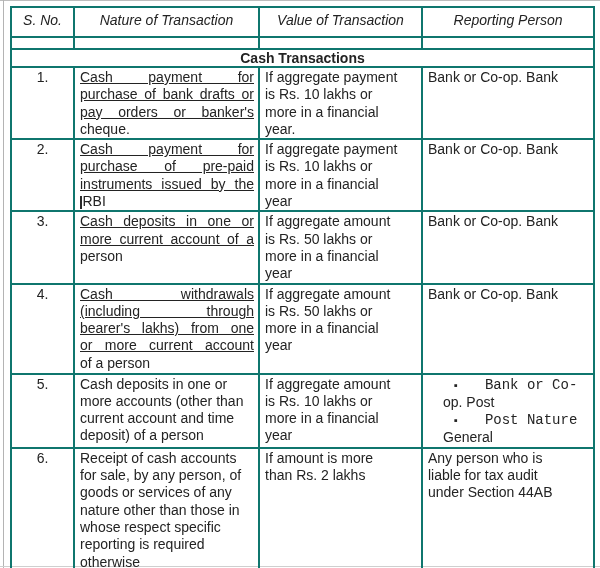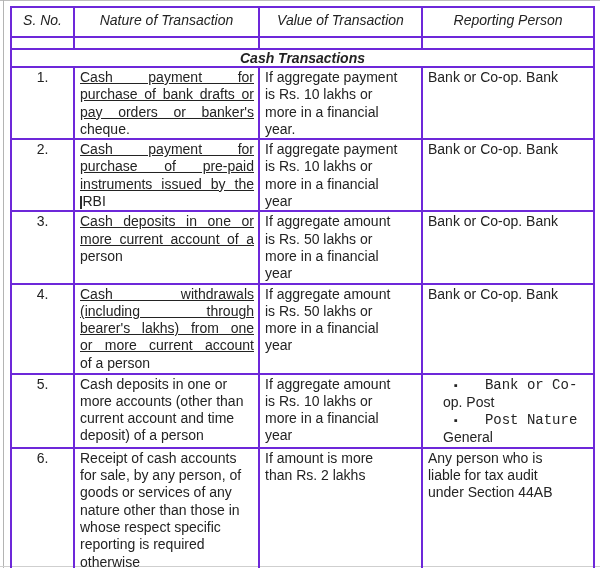--- a/index.html
+++ b/index.html
@@ -14,32 +14,32 @@
   .edge-left{position:absolute;left:3px;top:0;width:1px;height:568px;background:#b4b4b4;}
   .edge-top{position:absolute;left:0;top:0;width:600px;height:1px;background:#bdbdbd;}
   .edge-bottom{position:absolute;left:0;top:566px;width:600px;height:1px;background:#cfcfcf;}
   .stub-left{position:absolute;left:10px;top:562px;width:2px;height:6px;background:#4a4a4a;}
 
   table.doc{
     position:absolute;left:10px;top:6px;width:583px;
     border-collapse:collapse;table-layout:fixed;
   }
   .doc th,.doc td{
-    border:2px solid #6d28d9;
+    border:2px solid #0f766e;
     vertical-align:top;padding:0;overflow:hidden;
     font-size:14px;
   }
   .doc th{
     font-style:italic;font-weight:normal;
     height:24px;text-align:center;padding-top:4px;
   }
   tr.empty-row td{height:10px;}
   tr.section-row td{
     height:14px;text-align:center;
-    font-weight:bold;font-style:italic;line-height:16px;
+    font-weight:bold;line-height:16px;
   }
   tbody.rows td{padding-top:1px;}
 
   .line{line-height:17.3px;padding:0 4px 0 5px;}
   .sno .line{text-align:center;padding:0;}
   .line.j{text-align:justify;text-align-last:justify;text-decoration:underline;}
   .line.hang{padding-left:20px;}
   .line.bl{padding-left:5px;}
   .bullet{display:inline-block;padding-left:26px;font-size:11px;line-height:17.3px;}
   .bt{display:inline-block;padding-left:27px;font-family:Liberation Mono, monospace;}

